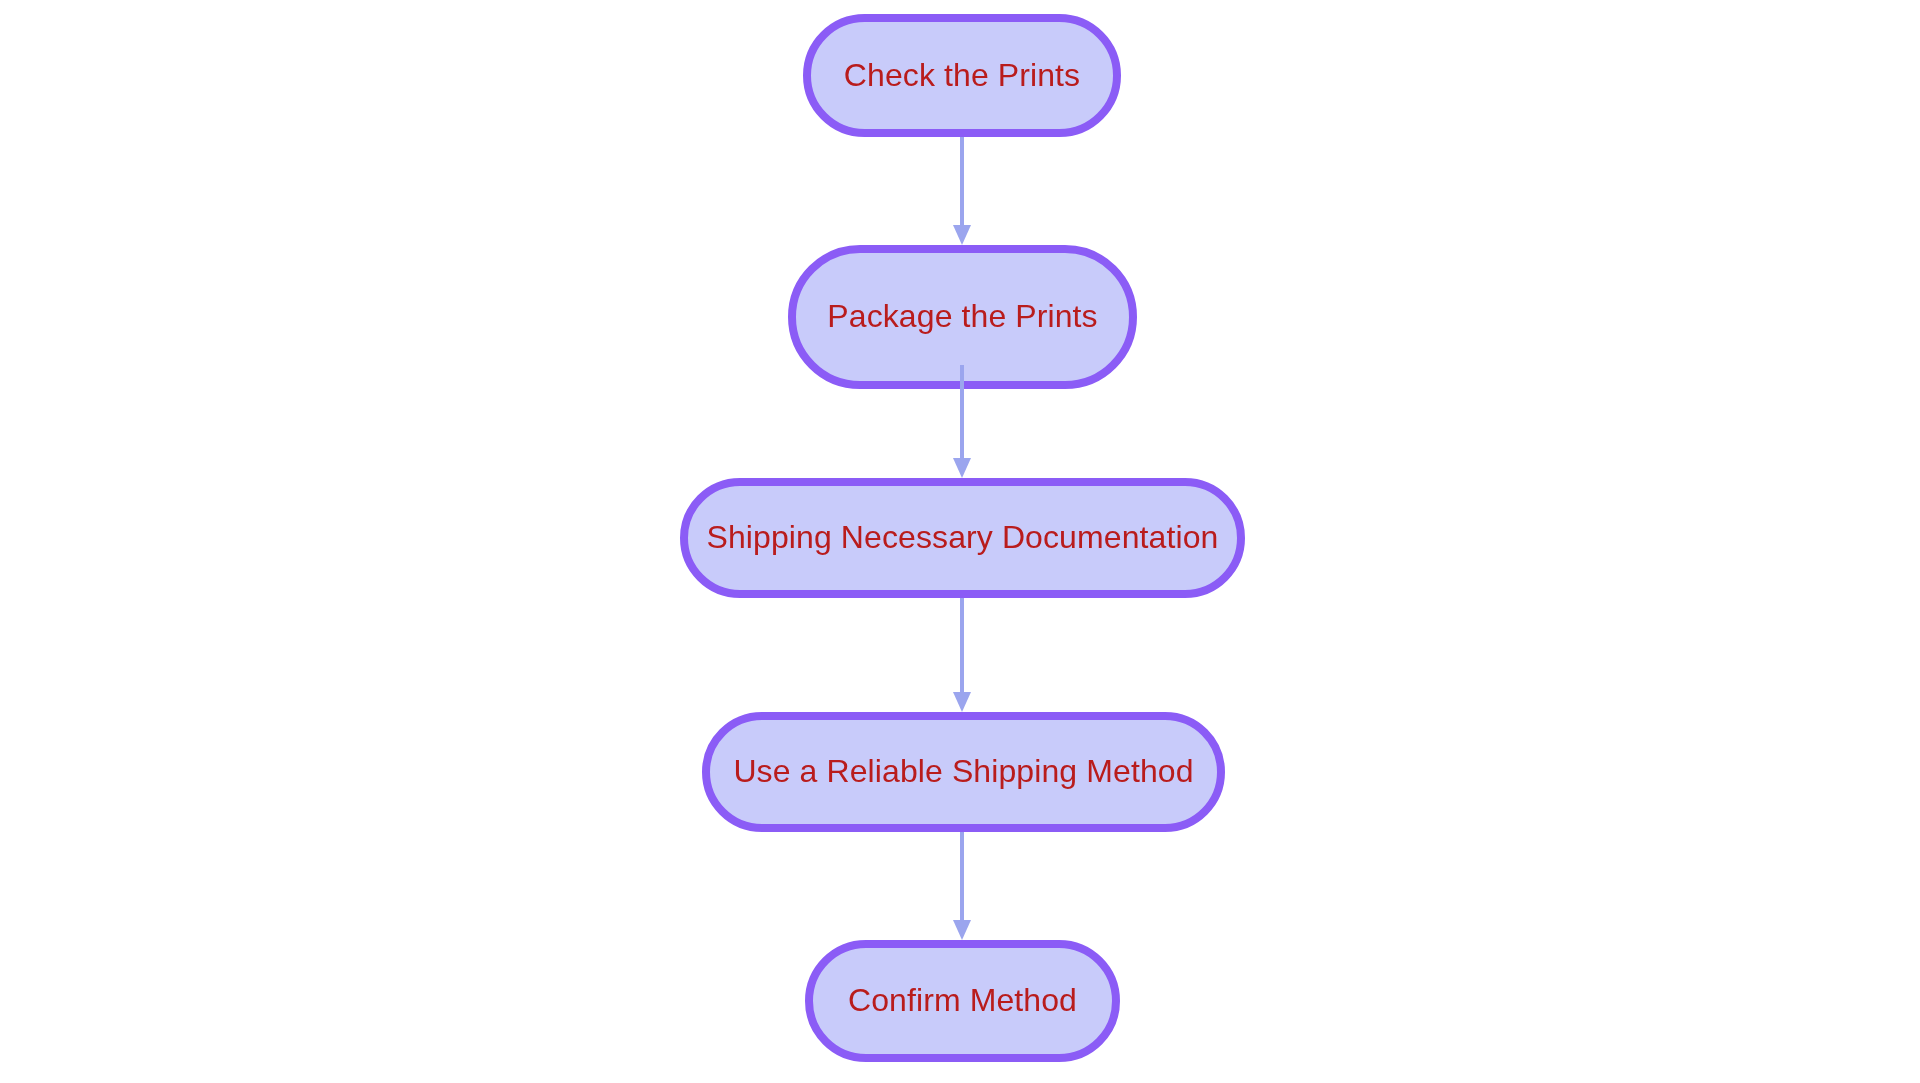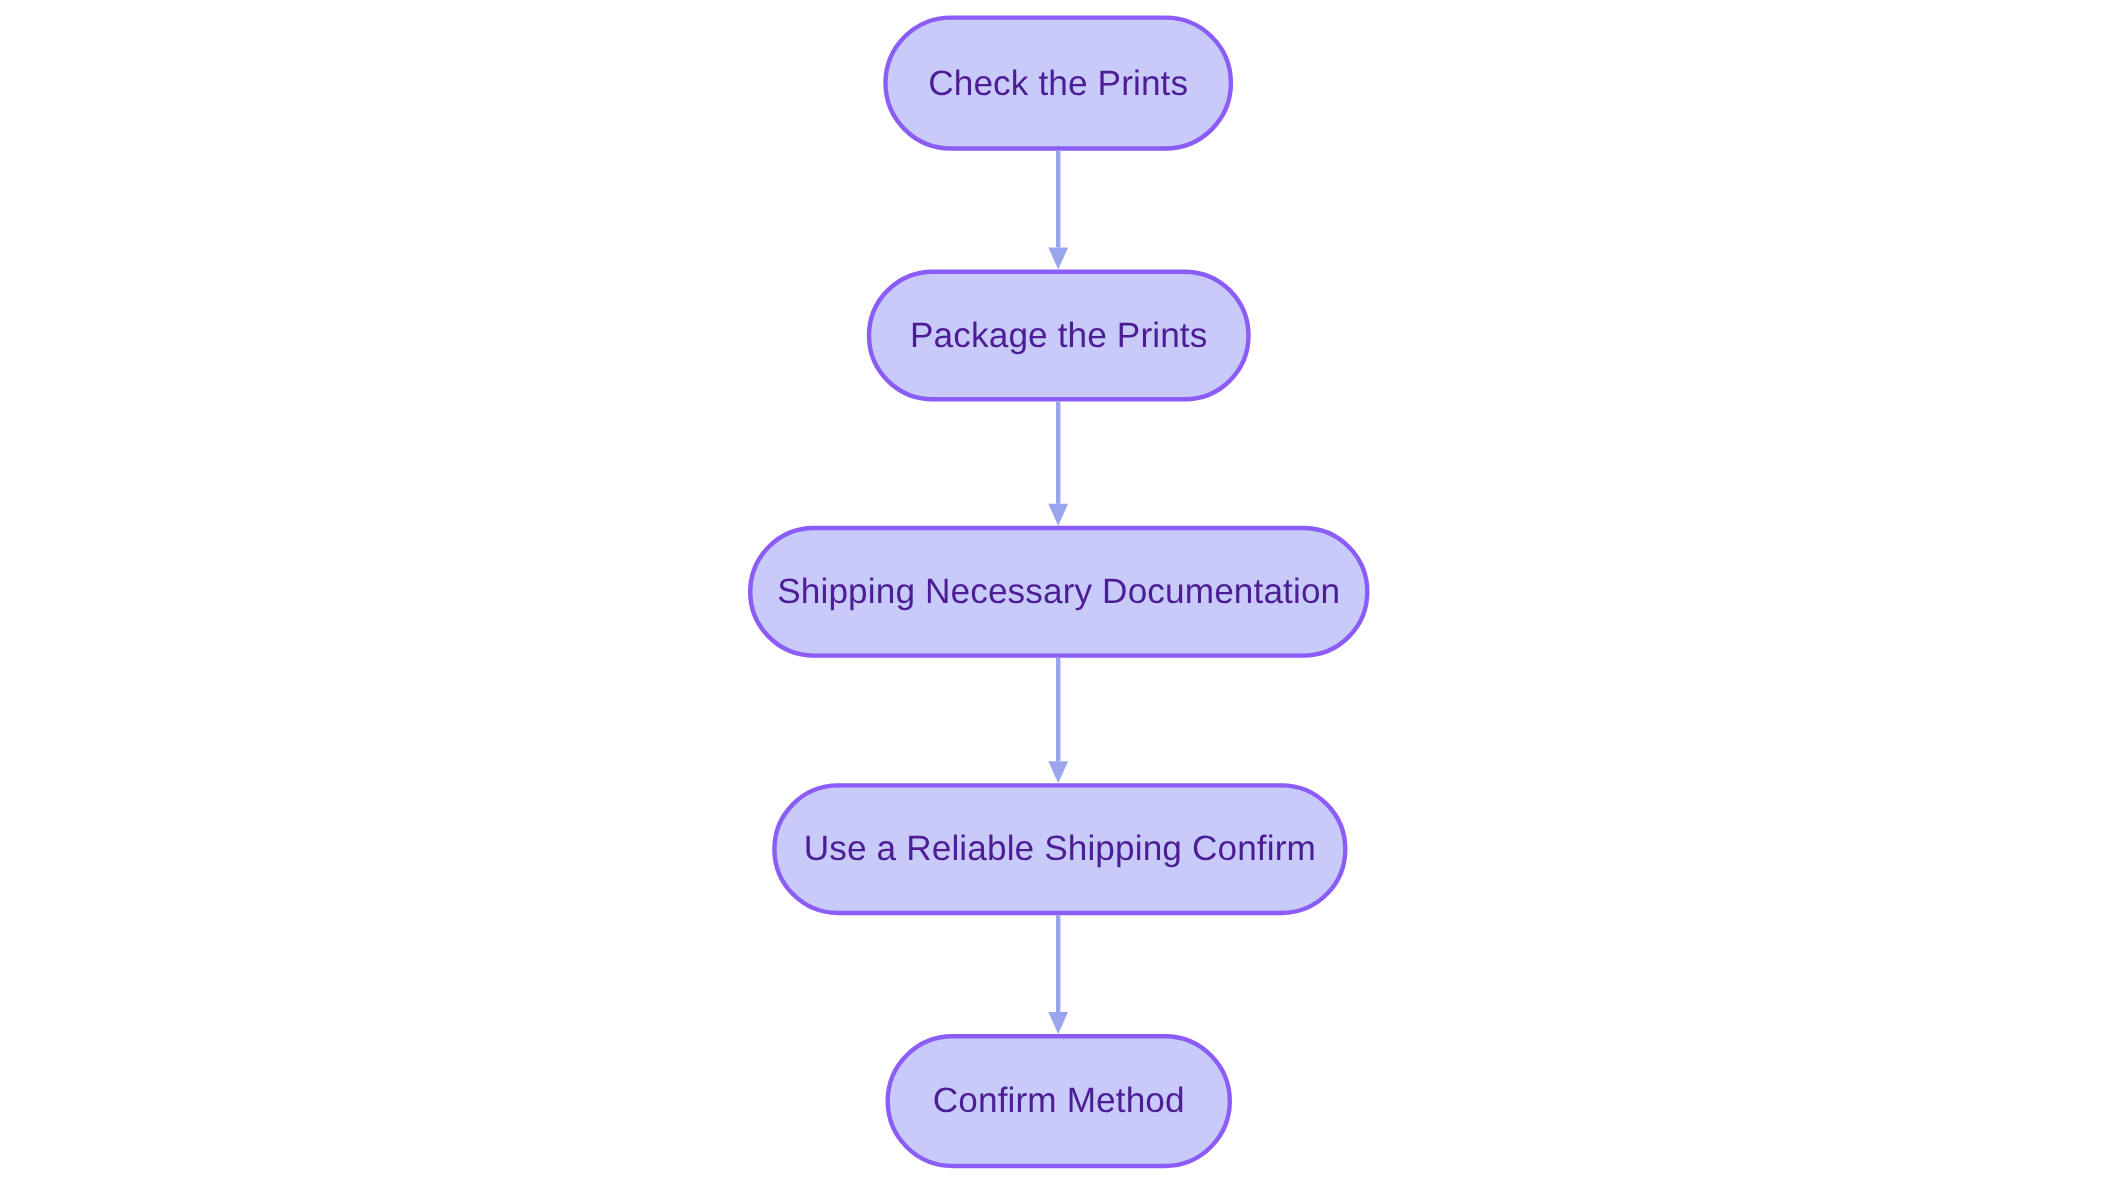--- a/index.html
+++ b/index.html
@@ -31,39 +31,39 @@
   }
 
   
   .node {
     position: absolute;
     box-sizing: border-box;
     display: flex;
     align-items: center;
     justify-content: center;
     background: #c8cbfa;
-    border: 4px solid #8b5cf6;
+    border: 8px solid #8b5cf6;
     border-radius: 999px;
-    color: #4c1d95;
+    color: #b91c1c;
     font-size: 32px;
     font-weight: 400;
     letter-spacing: 0.1px;
     line-height: 1.1;
     white-space: nowrap;
     user-select: none;
   }
 
   .node-label {
     display: block;
     padding: 0 10px;
   }
 
   
   .node-1 { left: 803px;  top: 14px;   width: 318px; height: 123px; }
-  .node-2 { left: 788px;  top: 245px;  width: 349px; height: 120px; }
+  .node-2 { left: 788px;  top: 245px;  width: 349px; height: 144px; }
   .node-3 { left: 680px;  top: 478px;  width: 565px; height: 120px; }
   .node-4 { left: 702px;  top: 712px;  width: 523px; height: 120px; }
   .node-5 { left: 805px;  top: 940px;  width: 315px; height: 122px; }
 
   
   .connector {
     position: absolute;
     width: 40px;
     left: 942px;
     pointer-events: none;
@@ -128,21 +128,21 @@
     <div class="node node-3">
       <span class="node-label">Shipping Necessary Documentation</span>
     </div>
 
     <div class="connector conn-3">
       <div class="connector-line"></div>
       <div class="connector-head"></div>
     </div>
 
     <div class="node node-4">
-      <span class="node-label">Use a Reliable Shipping Confirm</span>
+      <span class="node-label">Use a Reliable Shipping Method</span>
     </div>
 
     <div class="connector conn-4">
       <div class="connector-line"></div>
       <div class="connector-head"></div>
     </div>
 
     <div class="node node-5">
       <span class="node-label">Confirm Method</span>
     </div>

